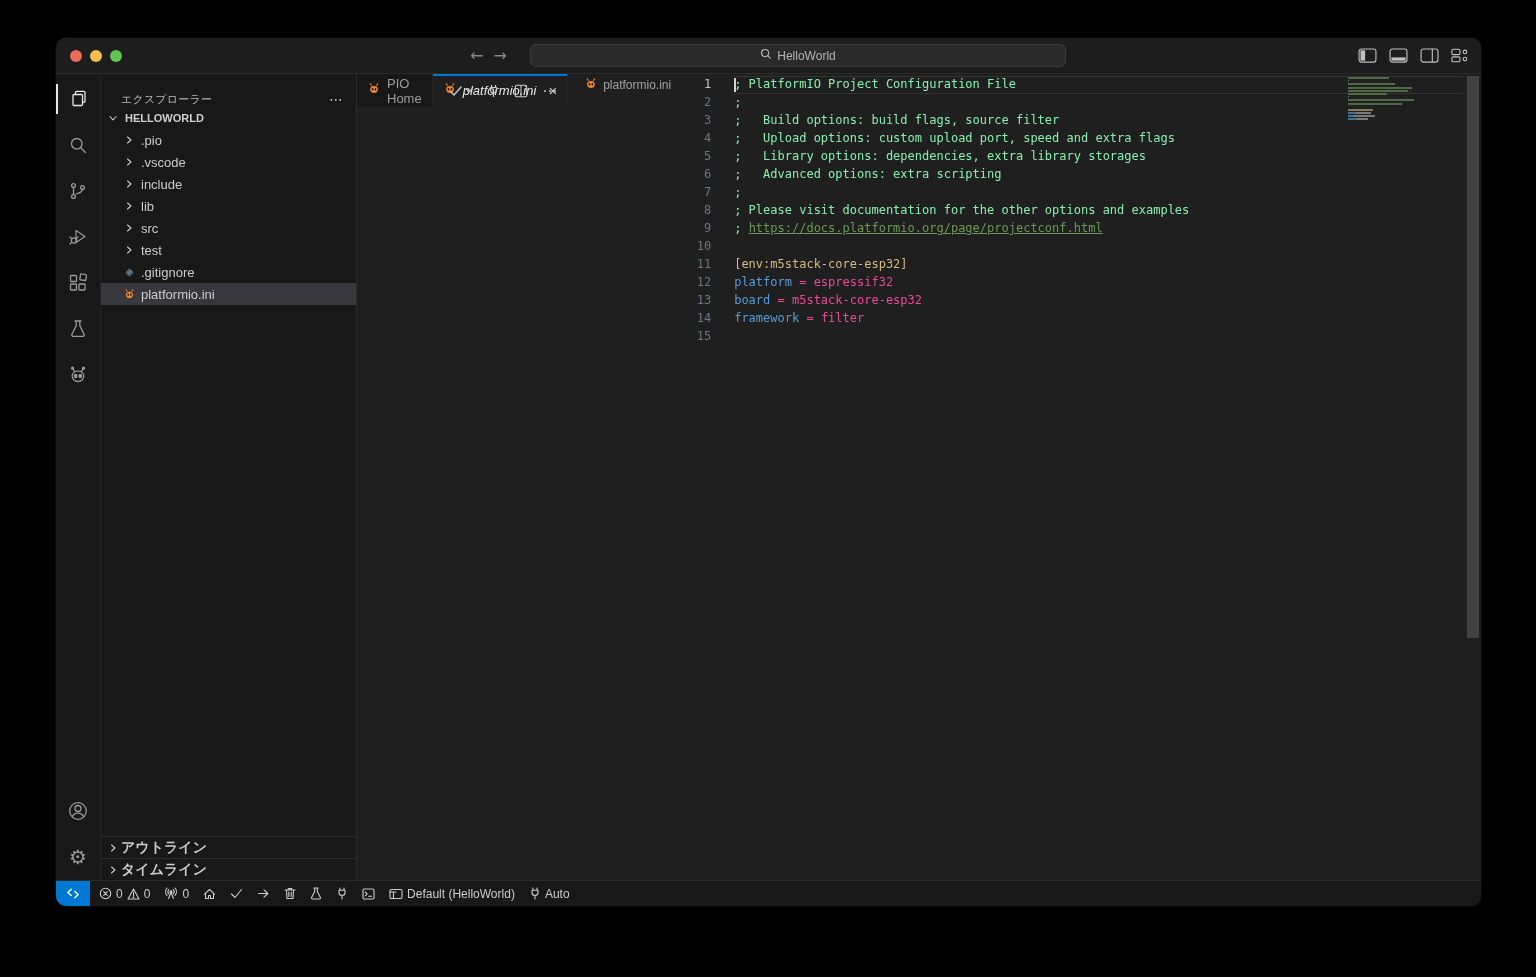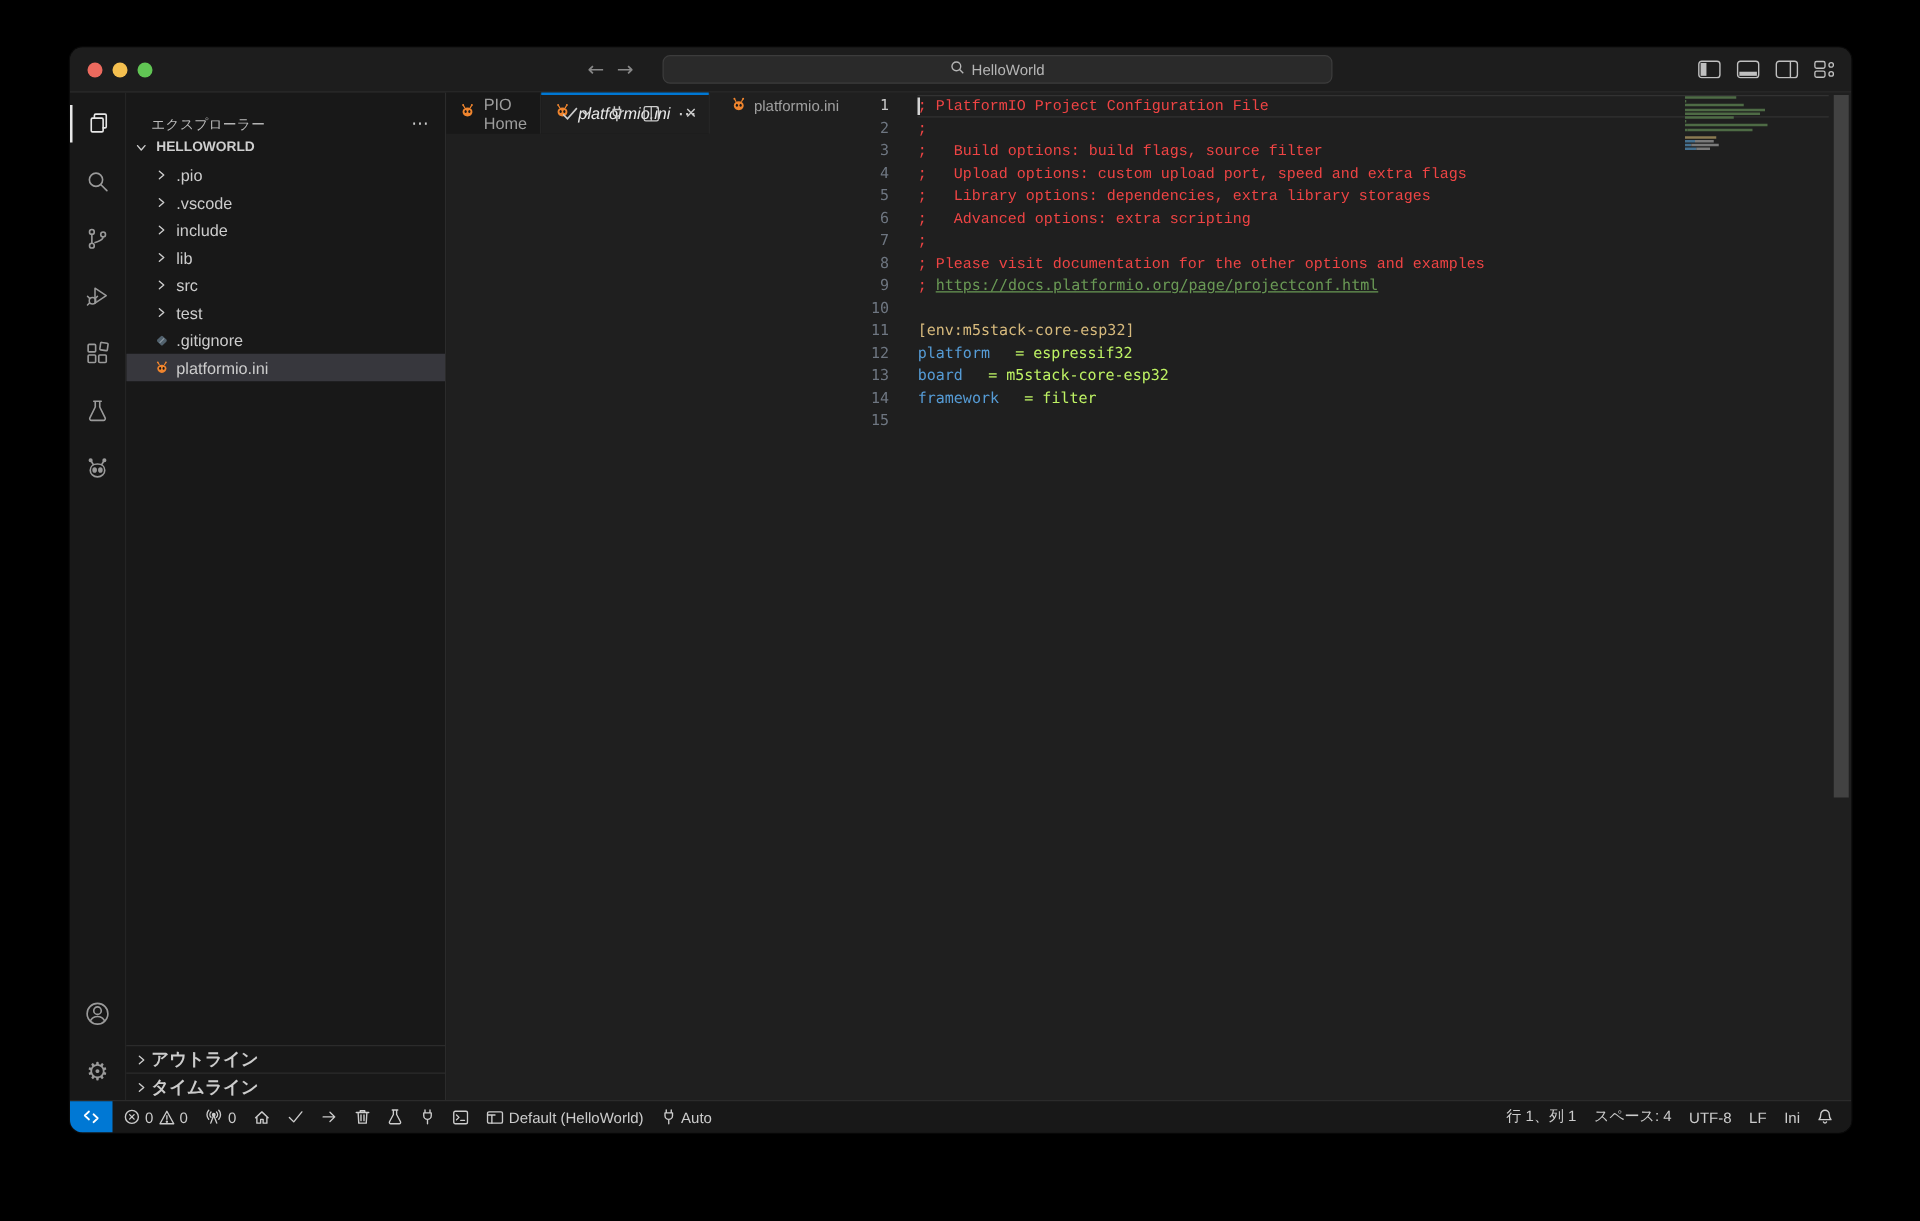--- a/index.html
+++ b/index.html
@@ -58,25 +58,25 @@
   .editor-actions{position:absolute;right:10px;top:0;height:33px;display:flex;align-items:center;gap:14px;color:#ccc;}
   .editor-actions .ea{display:flex;align-items:center;gap:2px;}
   .breadcrumbs{height:22px;display:flex;align-items:center;padding-left:16px;gap:5px;
     color:#a0a0a0;font-size:12px;flex:0 0 22px;}
   .code-area{flex:1;position:relative;overflow:hidden;font-family:"DejaVu Sans Mono",monospace;
     font-size:12px;line-height:18px;padding-top:1px;}
   .cline{height:18px;display:flex;white-space:pre;position:relative;}
   .gutter{width:40px;flex:0 0 40px;text-align:right;color:#6e7681;}
   .cline.current .gutter{color:#c6c6c6;}
   .ctext{padding-left:23px;color:#cccccc;position:relative;}
-  .seg.comment{color:#ef4444;font-family:Liberation Mono, monospace;}
+  .seg.comment{color:#86efac;}
   .seg.link{color:#6a9955;text-decoration:underline;}
   .seg.section{color:#d7ba7d;}
   .seg.key{color:#569cd6;}
-  .seg.plain{color:#bef264;margin-left:13px;}
+  .seg.plain{color:#ec4899;}
   .cur-line-box{position:absolute;left:63px;right:18px;top:1px;height:18px;
     border-top:1px solid #323232;border-bottom:1px solid #323232;pointer-events:none;}
   .cursor{position:absolute;left:63px;top:3px;width:1.5px;height:14px;background:#d4d4d4;}
   .minimap{position:absolute;top:3px;right:65px;width:68px;}
   .mm-line{height:2px;margin-bottom:1.2px;display:flex;}
   .mm-seg{height:2px;display:inline-block;}
   .scrollbar{position:absolute;top:2px;right:2px;width:12px;height:562px;background:#424242;}
   
   .statusbar{height:26px;background:#181818;border-top:1px solid #2b2b2b;display:flex;
     align-items:center;color:#cccccc;font-size:12px;flex:0 0 26px;}
@@ -538,38 +538,14 @@
         </div>
         <div class="st-item">
           <span>
             <svg width="12" height="13" viewBox="0 0 12 13" fill="none" stroke="#cccccc" stroke-width="1.1" stroke-linecap="round" stroke-linejoin="round">
               <path d="M4 1v2.3M8 1v2.3M3 3.3h6v2.2a3 3 0 0 1-6 0zM6 8.5V12"></path>
             </svg>
           </span>
           <span class="st-text">Auto</span>
         </div>
       </div>
-    <div class="sb-right" id="status-right">
-        <div class="st-item">
-          <span class="st-text">行 1、列 1</span>
-        </div>
-        <div class="st-item">
-          <span class="st-text">スペース: 4</span>
-        </div>
-        <div class="st-item">
-          <span class="st-text">UTF-8</span>
-        </div>
-        <div class="st-item">
-          <span class="st-text">LF</span>
-        </div>
-        <div class="st-item">
-          <span class="st-text">Ini</span>
-        </div>
-        <div class="st-item">
-          <span>
-            <svg width="12" height="13" viewBox="0 0 12 13" fill="none" stroke="#cccccc" stroke-width="1.1" stroke-linecap="round" stroke-linejoin="round">
-              <path d="M6 1.2a3.4 3.4 0 0 1 3.4 3.4c0 2.6.7 3.3 1.4 4.1H1.2c.7-.8 1.4-1.5 1.4-4.1A3.4 3.4 0 0 1 6 1.2zM4.8 10.6a1.3 1.3 0 0 0 2.4 0"></path>
-            </svg>
-          </span>
-        </div>
-      </div>
   </div>
 </div>
 
 </body></html>

